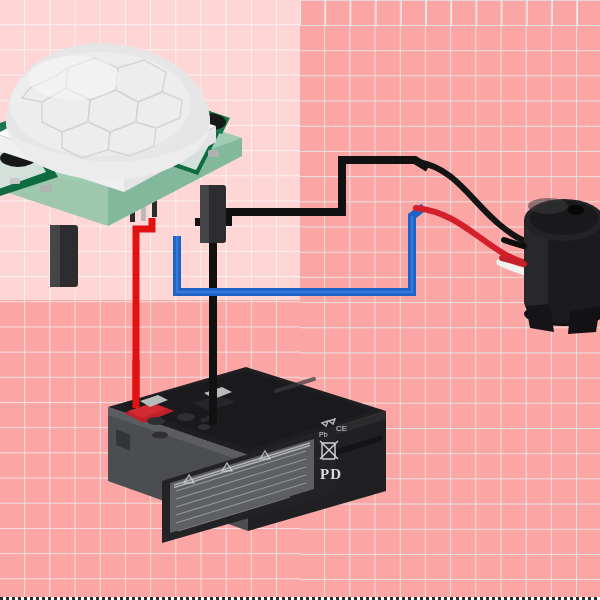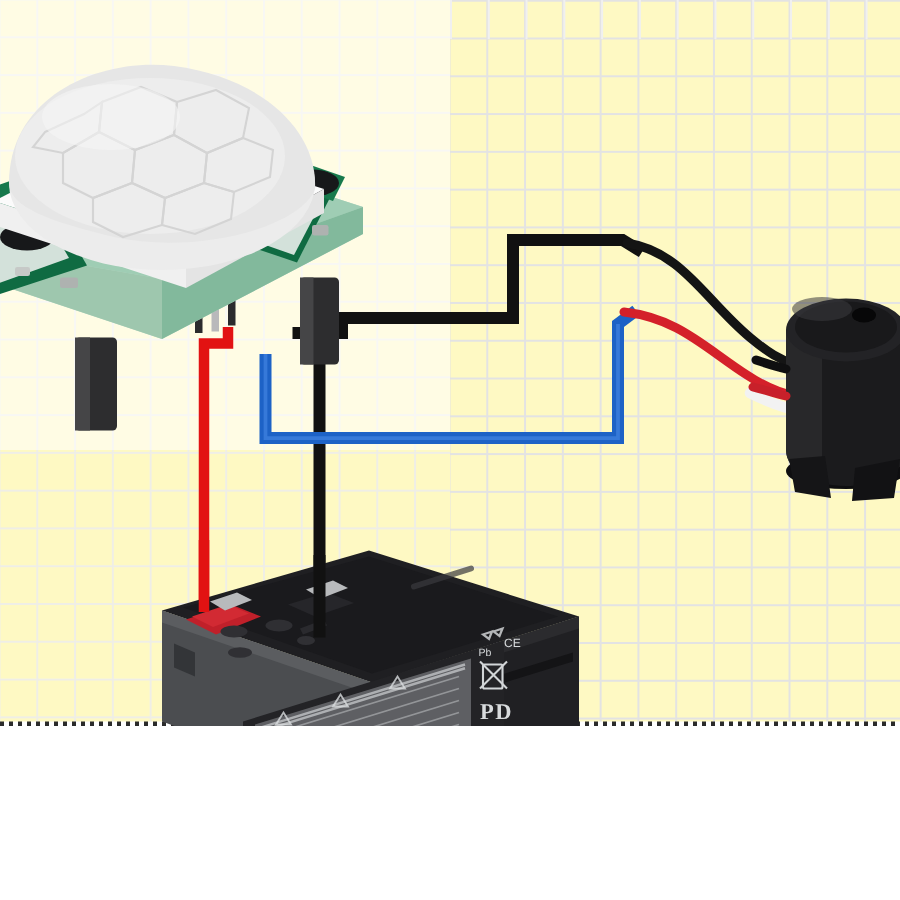--- a/index.html
+++ b/index.html
@@ -1,20 +1,20 @@
 <!DOCTYPE html>
 <html><head>
 <meta charset="utf-8">
 <title>PIR Buzzer Battery Wiring</title>
 <style>
   html,body{margin:0;padding:0;background:#ffffff;}
   body{font-family:"Liberation Sans",sans-serif;}
   #stage{
-    position:relative;width:600px;height:484px;overflow:hidden;
-    background:#fef9c3;
+    position:relative;width:600px;height:600px;overflow:hidden;
+    background:#fca5a5;
   }
   
   .gridlayer{position:absolute;inset:0;}
   .grid-left{
     position:absolute;left:0;top:0;width:300px;height:600px;
     background-image:
       linear-gradient(to right, #ededed 1px, transparent 1px),
       linear-gradient(to bottom, #ededed 1px, transparent 1px);
     background-size:25.2px 25.2px;
     background-position:-1px -1px;

